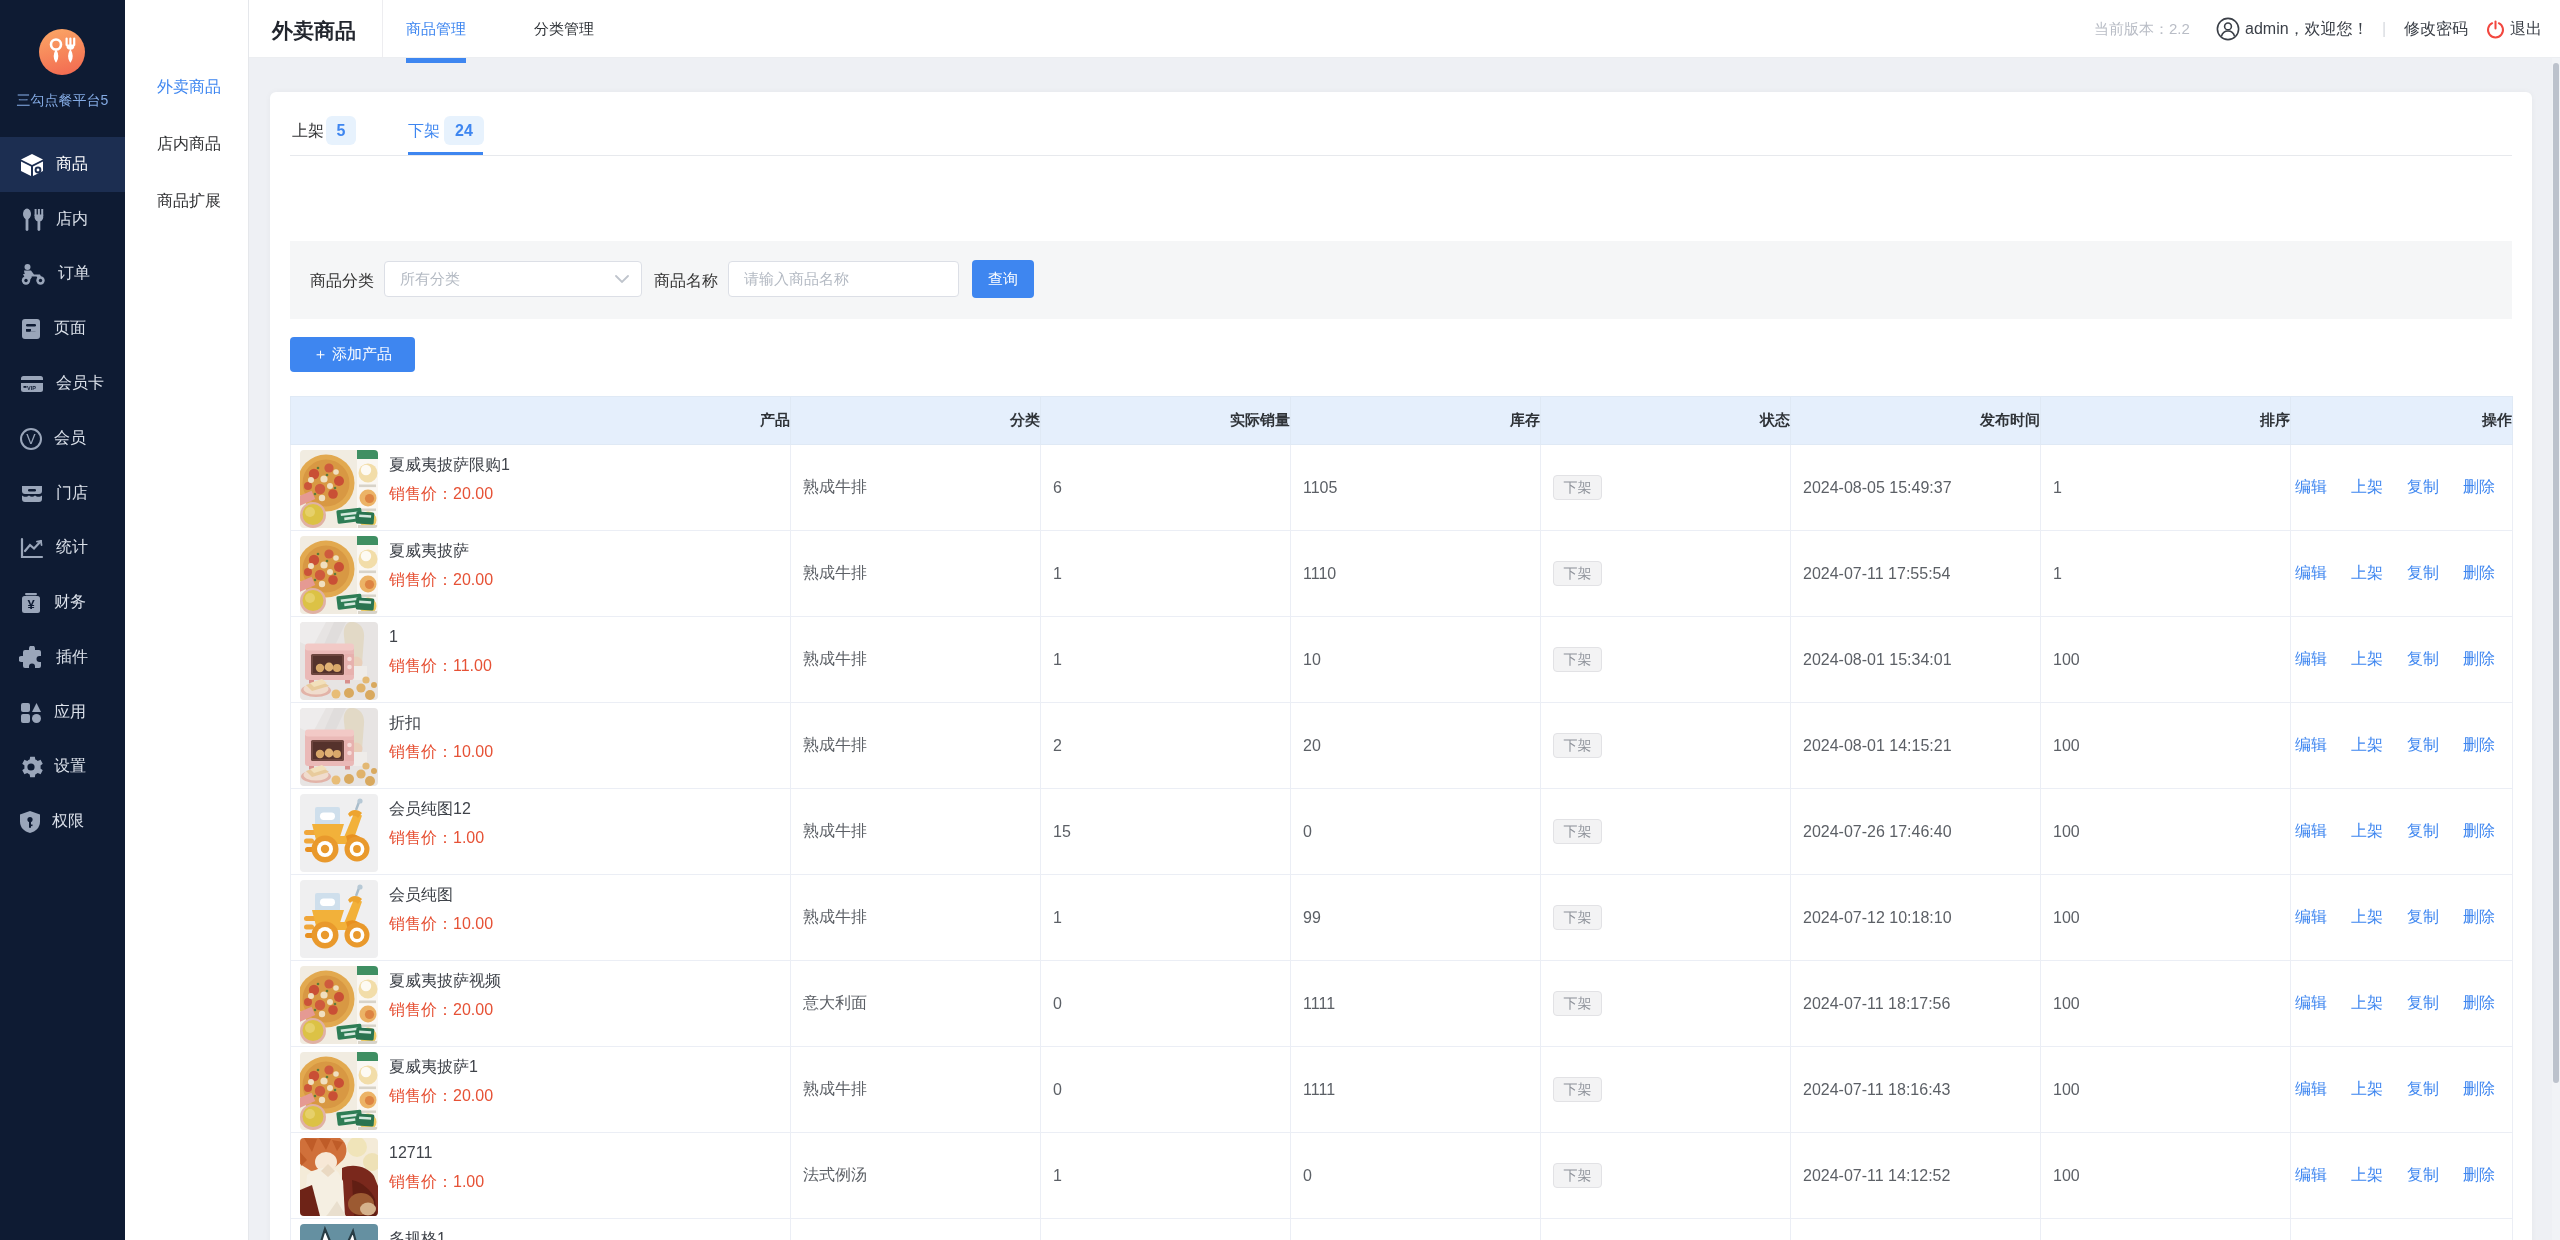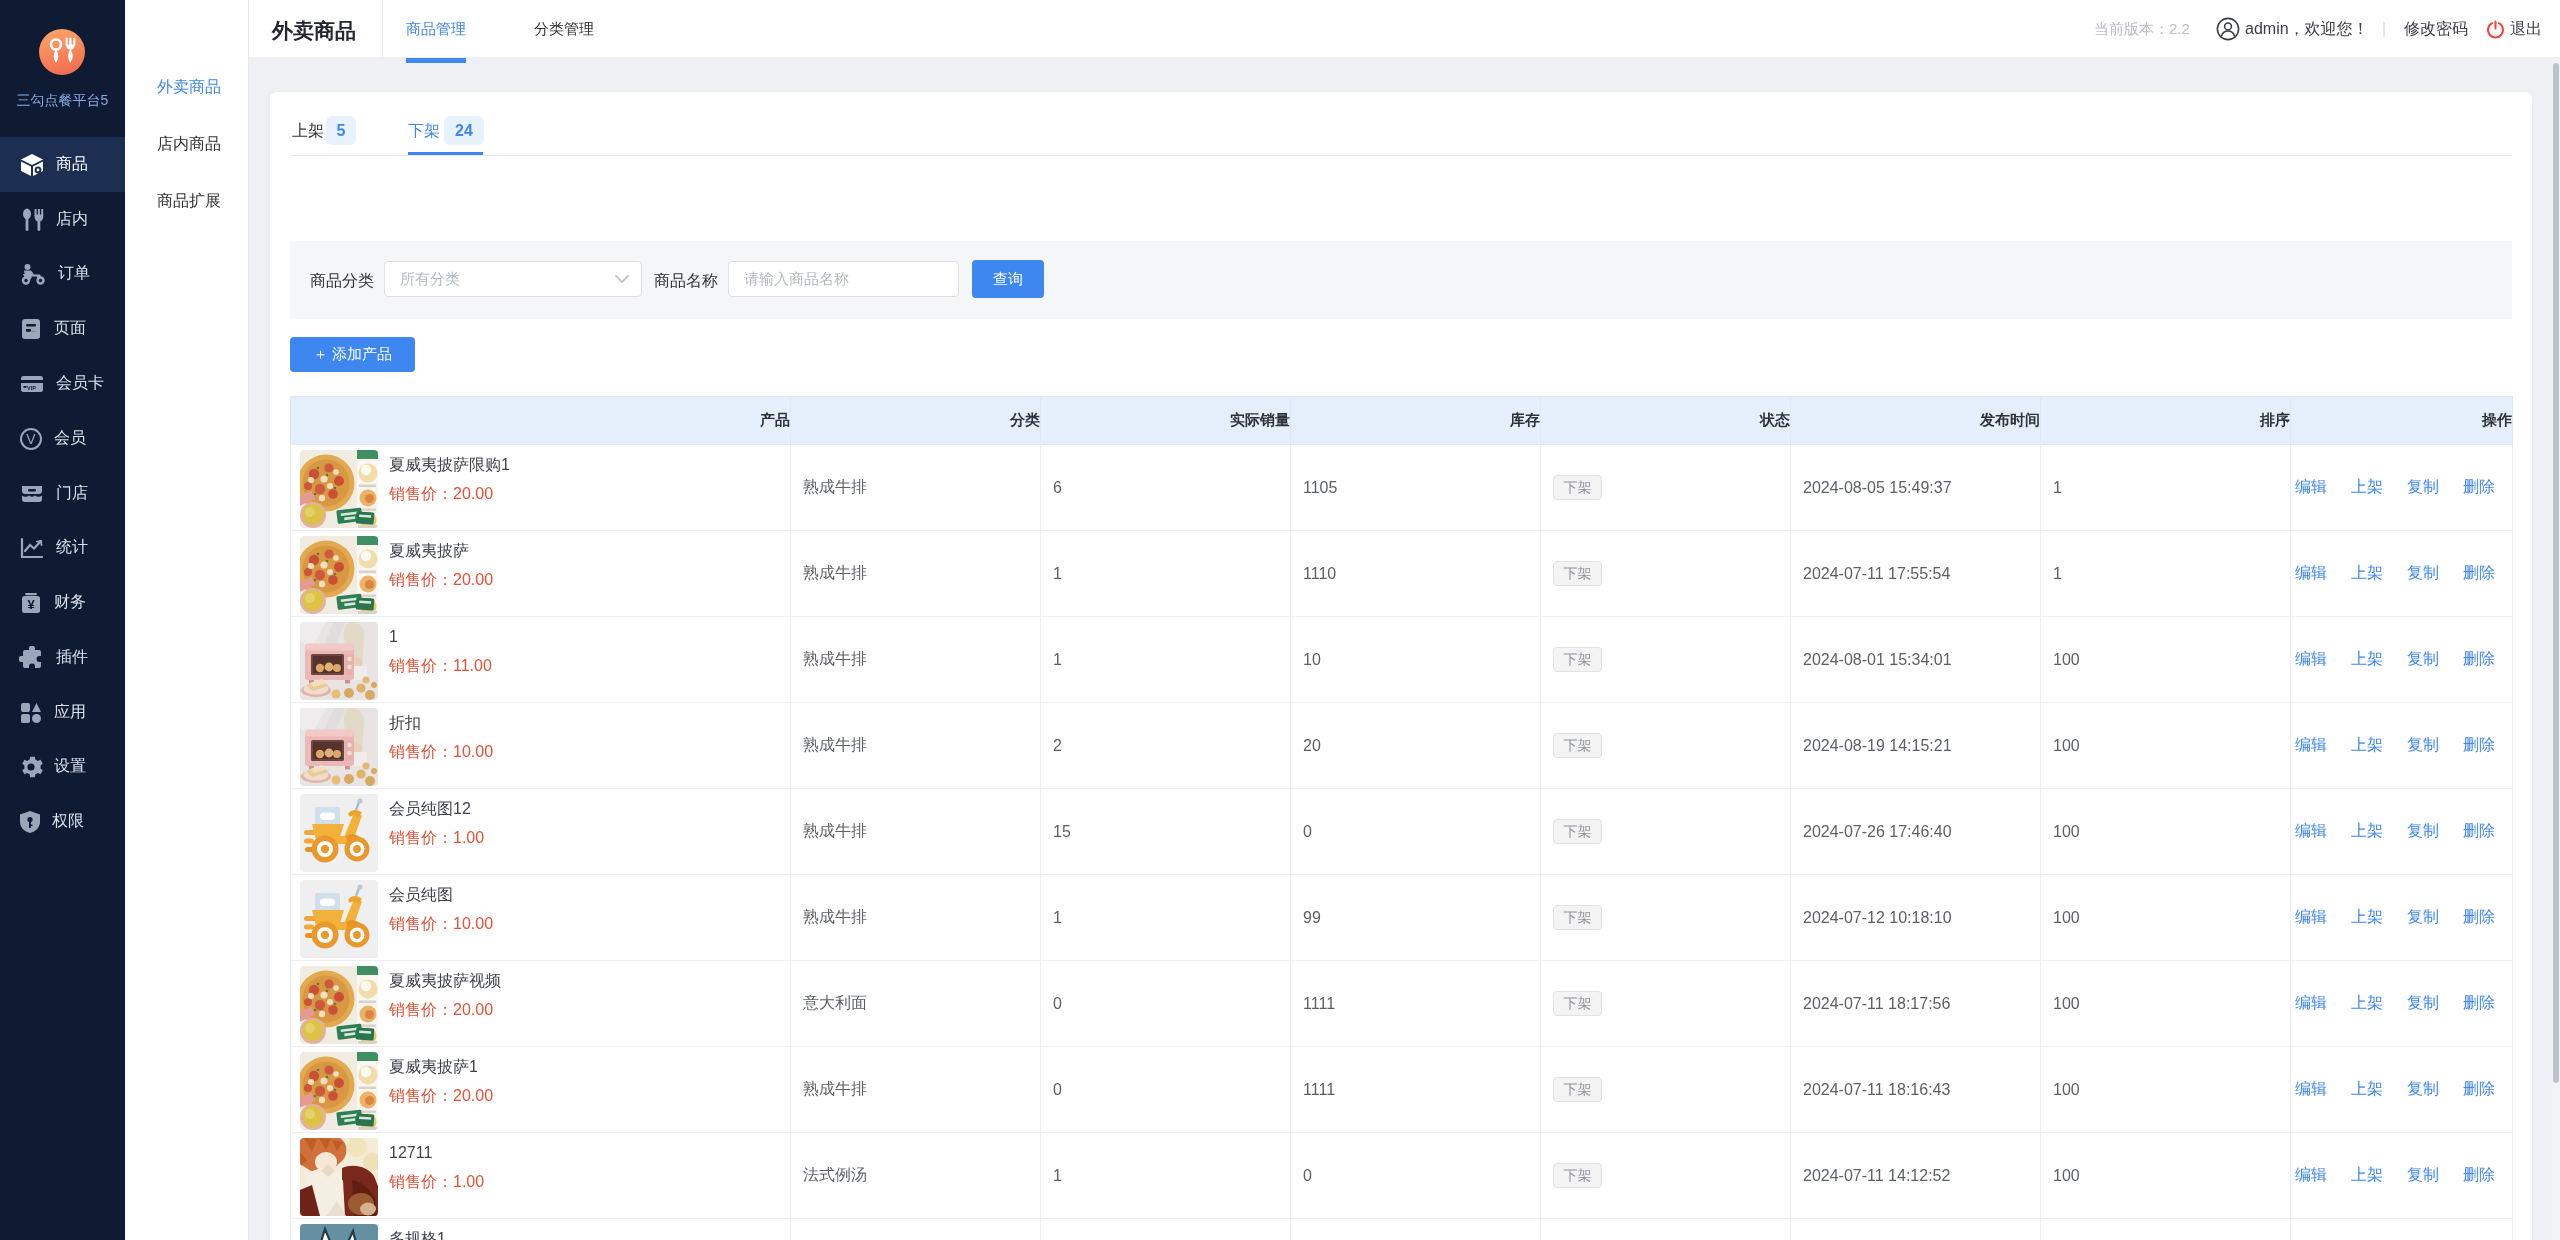--- a/index.html
+++ b/index.html
@@ -30,21 +30,21 @@
 .ctab.on{color:#3e86f0}
 .cbadge{position:absolute;top:24px;height:29px;background:#e7f2fd;border-radius:6px;color:#3e86f0;font-size:16px;font-weight:bold;display:flex;align-items:center;justify-content:center}
 #ctabline{position:absolute;left:20px;top:63px;width:2222px;height:1px;background:#e7e9ed}
 #cbar{position:absolute;left:138px;top:60px;width:75px;height:4px;background:#3e86f0}
 #alert{position:absolute;left:20px;top:87px;width:2222px;height:42px;background:#e8f3fd;border:1px solid #94c5f2;border-radius:4px;display:flex;align-items:center}
 #alert .txt{font-size:15px;color:#3e86f0}
 #filter{position:absolute;left:20px;top:149px;width:2222px;height:78px;background:#f5f6f7}
 #filter .lb{position:absolute;top:30px;font-size:16px;color:#333}
 .sel{position:absolute;top:20px;height:36px;background:#fff;border:1px solid #dcdfe6;border-radius:4px;display:flex;align-items:center;font-size:15px;color:#b4bac3}
 #addbtn{position:absolute;left:20px;top:245px;width:125px;height:35px;background:#3e86f0;border-radius:4px;color:#fff;font-size:15px;display:flex;align-items:center;justify-content:center}
-#qbtn{position:absolute;left:682px;top:19px;width:72px;height:38px;background:#3e86f0;border-radius:4px;color:#fff;font-size:15px;display:flex;align-items:center;justify-content:center}
+#qbtn{position:absolute;left:682px;top:19px;width:62px;height:38px;background:#3e86f0;border-radius:4px;color:#fff;font-size:15px;display:flex;align-items:center;justify-content:center}
 
 #tbl{position:absolute;left:20px;top:304px;width:2222px;border-collapse:collapse;table-layout:fixed}
 #tbl th{background:#e5effc;height:48px;font-size:15px;font-weight:bold;color:#2f3338;text-align:right;padding:0 0 0 12px;border:1px solid #dfe9f5}
 #tbl td{height:86px;font-size:16px;color:#5c6066;text-align:left;padding:0 0 0 12px;border:1px solid #ebeef5;background:#fff}
 .pwrap{display:flex;align-items:flex-start;padding-top:2px;margin-left:-3px}
 .pimg{width:78px;height:78px;border-radius:4px;flex:none;overflow:hidden}
 .pinfo{margin:5px 0 0 11px}
 .pname{font-size:16px;color:#3f434a;line-height:20px}
 .pprice{margin-top:9px;font-size:16px;color:#e65135;line-height:20px}
 .tag{display:inline-block;width:49px;height:25px;line-height:23px;text-align:center;background:#f3f3f4;border:1px solid #e2e2e5;border-radius:4px;font-size:14px;color:#8f939b}
@@ -433,21 +433,21 @@
               <div class="pinfo">
                 <div class="pname">折扣</div>
                 <div class="pprice">销售价：10.00</div>
               </div>
             </div>
           </td>
           <td>熟成牛排</td>
           <td>2</td>
           <td>20</td>
           <td><span class="tag">下架</span></td>
-          <td>2024-08-19 14:15:21</td>
+          <td>2024-08-01 14:15:21</td>
           <td>100</td>
           <td class="ops"><a>编辑</a><a>上架</a><a>复制</a><a>删除</a></td>
         </tr>
 <tr>
           <td>
             <div class="pwrap">
               <svg class="pimg" viewBox="0 0 78 78">
                 <use href="#gscooter"></use>
               </svg>
               <div class="pinfo">

